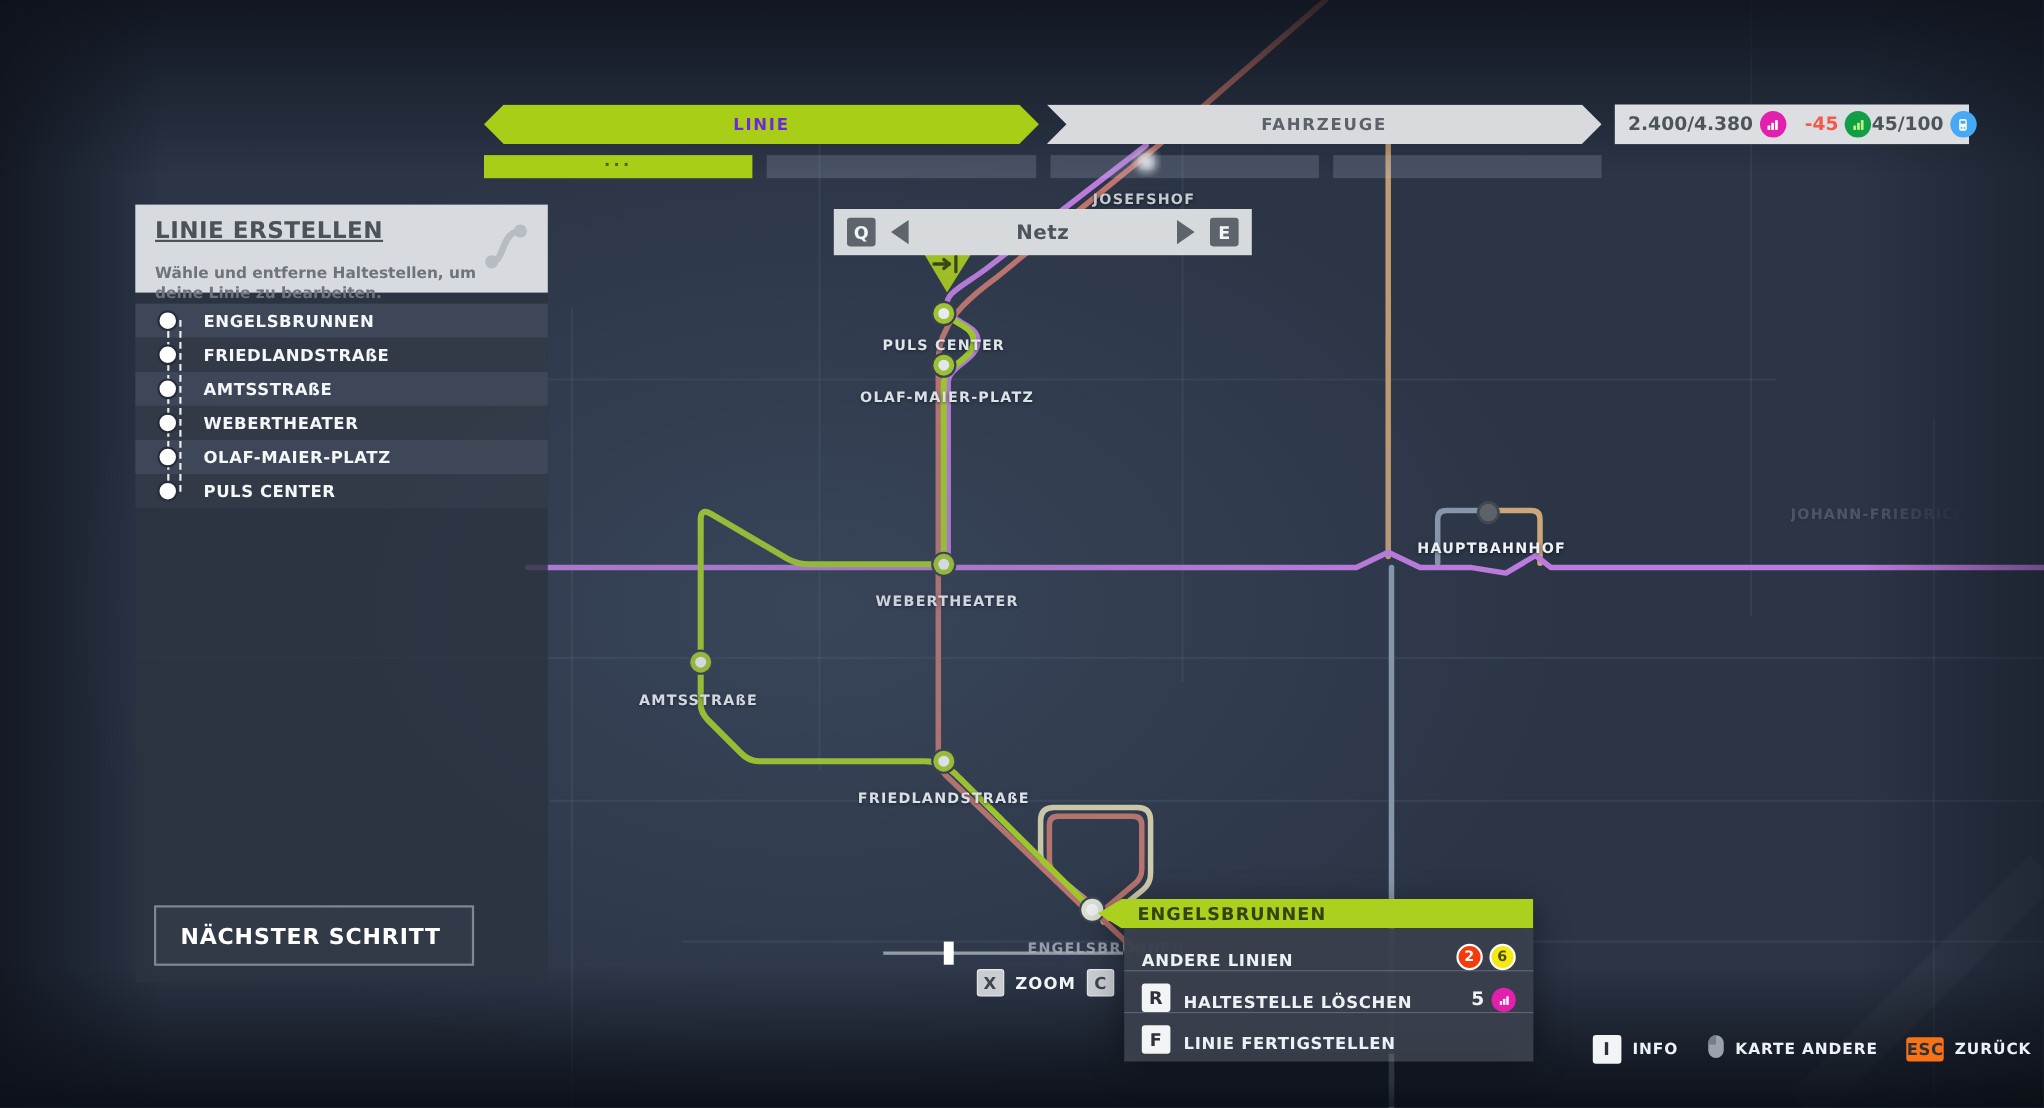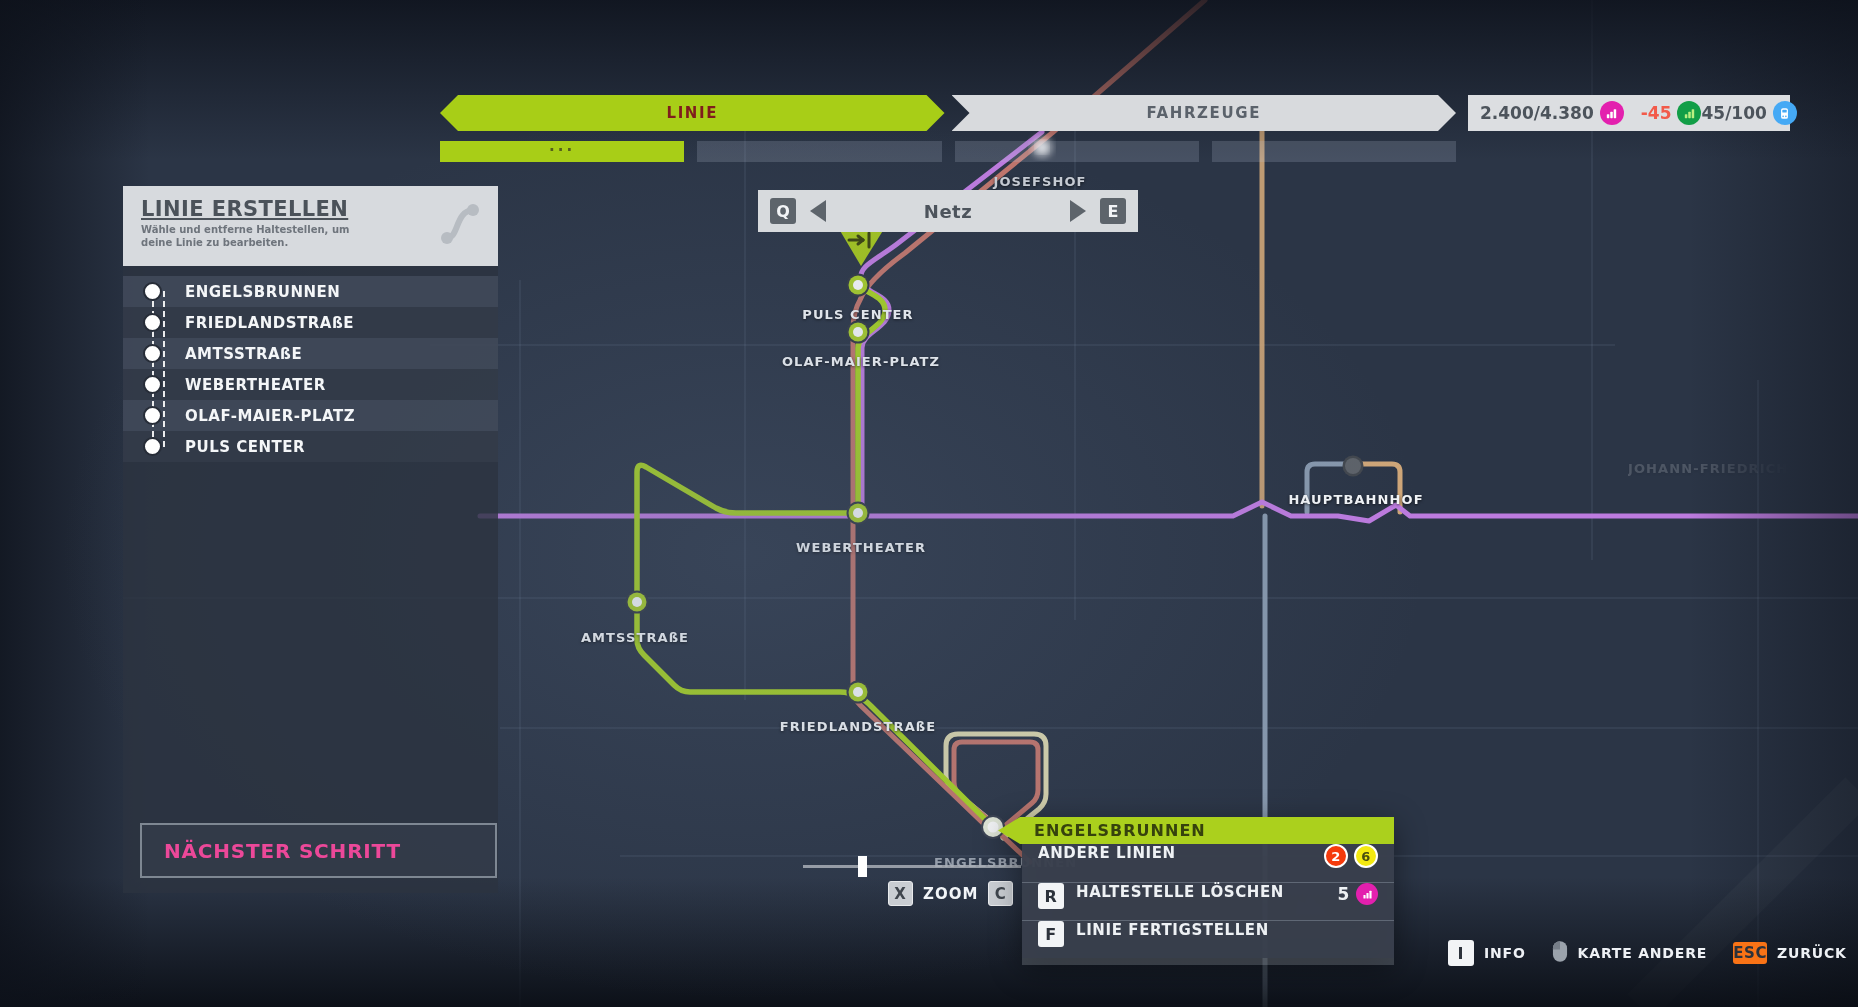--- a/index.html
+++ b/index.html
@@ -27,21 +27,21 @@
   .maplabel.gray{color:#99a1ad;text-shadow:none;}
   .maplabel.faded{color:#ffffff;opacity:.16;
     -webkit-mask-image:linear-gradient(90deg,#000 50%,transparent 96%);
     mask-image:linear-gradient(90deg,#000 50%,transparent 96%);}
   
   .steps{left:440px;top:95px;width:1016px;height:36px;display:flex;gap:7px;z-index:10;}
   .step{flex:1;display:flex;align-items:center;justify-content:center;
     background:#d8dadd;color:#5b626b;font-size:15px;font-weight:700;letter-spacing:1.6px;
     clip-path:polygon(0 0, calc(100% - 18px) 0, 100% 50%, calc(100% - 18px) 100%, 0 100%, 18px 50%);}
   .step.first{clip-path:polygon(18px 0, calc(100% - 18px) 0, 100% 50%, calc(100% - 18px) 100%, 18px 100%, 0 50%);}
-  .step.active{background:#a8ce17;color:#7f1d1d;}
+  .step.active{background:#a8ce17;color:#6d28d9;}
   .progress-row{left:440px;top:141px;width:1016px;height:21px;display:flex;gap:13px;z-index:10;}
   .pbar{flex:1;background:rgba(185,197,214,0.20);}
   .pbar.done{background:#a8ce17;display:flex;align-items:center;justify-content:center;
     color:#55601b;font-weight:700;font-size:15px;letter-spacing:3px;}
   .pbar.done span{transform:translateY(-35%);}
   
   .stats{left:1468px;top:95px;width:322px;height:36px;background:#dcdee1;z-index:10;
     display:flex;align-items:center;justify-content:space-between;padding:0 12px;box-sizing:border-box;}
   .stat{display:flex;align-items:center;gap:6px;font-size:17px;font-weight:700;color:#4d545c;}
   .stat .neg{color:#f25a4a;padding-left:17px;}
@@ -57,42 +57,42 @@
   .kb{display:inline-flex;align-items:center;justify-content:center;border-radius:3px;
     font-weight:700;box-sizing:border-box;}
   .kb-dark{width:26px;height:26px;background:#5d646b;color:#f2f4f6;font-size:16px;}
   .kb-light{width:25px;height:25px;background:#c9cdd2;color:#3f454d;font-size:15px;border:1px solid #e8eaec;}
   .kb-white{width:26px;height:26px;background:#f2f4f6;color:#2c323b;font-size:16px;}
   .kb-esc{width:34px;height:22px;background:#f97316;color:#2c323b;font-size:15px;letter-spacing:.5px;}
   
   .panel{left:123px;top:186px;width:375px;height:707px;z-index:20;background:rgba(44,51,64,0.80);}
   .panel-header{position:relative;background:#d7dade;height:80px;box-sizing:border-box;padding:11px 18px 0 18px;}
   .panel-title{font-size:21px;font-weight:700;color:#4b525a;letter-spacing:.4px;text-decoration:underline;}
-  .panel-sub{margin-top:3px;font-size:10px;font-weight:700;color:#6e747c;line-height:1.25;}
+  .panel-sub{margin-top:20px;font-size:14px;font-weight:700;color:#6e747c;line-height:1.25;}
   .panel-icon{position:absolute;right:12px;top:12px;}
   .stoplist{position:absolute;left:0;top:90px;width:100%;}
   .stoprow{height:31px;display:flex;align-items:center;padding-left:62px;box-sizing:border-box;
     color:#f4f6f8;font-size:15px;font-weight:700;letter-spacing:.5px;}
   .stoprow:nth-child(odd){background:rgba(78,88,106,0.55);}
   .stoprow:nth-child(even){background:rgba(56,64,78,0.55);}
   .spine{position:absolute;left:29px;top:105px;width:9px;height:156px;z-index:1;
     border-left:2px dashed rgba(255,255,255,.9);border-right:2px dashed rgba(255,255,255,.9);}
   .stopdot{position:absolute;left:20px;width:19px;height:19px;border-radius:50%;background:#fff;
     border:2px solid #272d38;box-sizing:border-box;z-index:2;}
-  .next-btn{position:absolute;left:17px;top:637px;width:357px;height:55px;box-sizing:border-box;
+  .next-btn{position:absolute;left:17px;top:637px;width:291px;height:55px;box-sizing:border-box;
     border:2px solid rgba(190,198,208,.55);background:rgba(62,71,86,.35);
-    display:flex;align-items:center;padding-left:22px;color:#ec4899;font-size:20px;
+    display:flex;align-items:center;padding-left:22px;color:#ffffff;font-size:20px;
     font-weight:700;letter-spacing:.8px;cursor:pointer;}
   
   .tooltip{left:998px;top:817px;width:396px;z-index:30;filter:drop-shadow(0 8px 16px rgba(0,0,0,.45));}
   .tt-header{height:27px;background:#abd01d;color:#36420d;font-size:16px;font-weight:700;
     letter-spacing:1px;line-height:27px;padding-left:36px;box-sizing:border-box;
     clip-path:polygon(0 50%, 22px 0, 100% 0, 100% 100%, 22px 100%);}
   .tt-body{margin-left:24px;background:rgba(58,64,78,0.95);}
-  .tt-row{display:flex;align-items:flex-start;padding:0 16px;box-sizing:border-box;
+  .tt-row{display:flex;align-items:flex-end;padding:0 16px;box-sizing:border-box;
     color:#eef1f4;font-size:15px;font-weight:700;letter-spacing:.6px;}
   .tt-row.r1{height:38px;}
   .tt-row.r2,.tt-row.r3{height:37px;gap:12px;}
   .tt-div{height:1px;background:rgba(130,138,152,.55);}
   .tt-badges{margin-left:auto;display:flex;gap:6px;}
   .badge{width:20px;height:20px;border-radius:50%;border:2px solid #fff;box-sizing:content-box;
     display:flex;align-items:center;justify-content:center;font-size:13px;font-weight:700;}
   .badge.red{background:#f53a0c;color:#fff;}
   .badge.yellow{background:#f4e911;color:#4a4e10;}
   .tt-val{margin-left:auto;display:flex;align-items:center;gap:6px;font-size:17px;}

